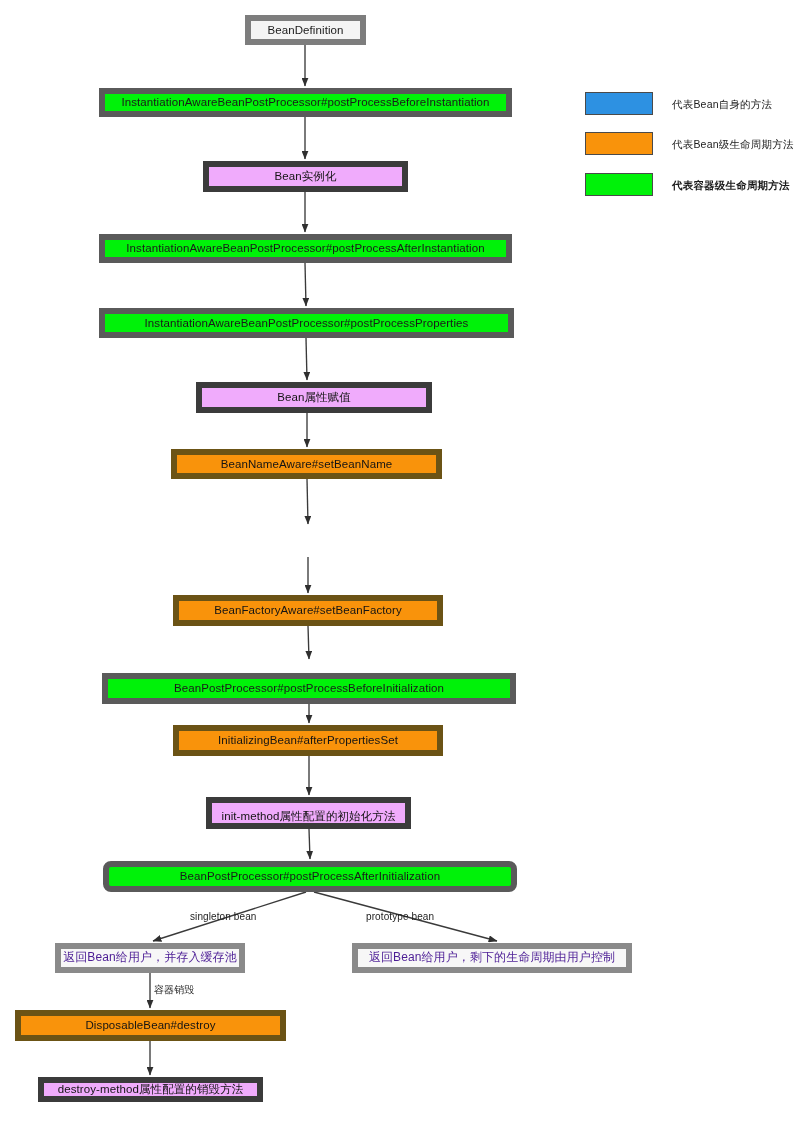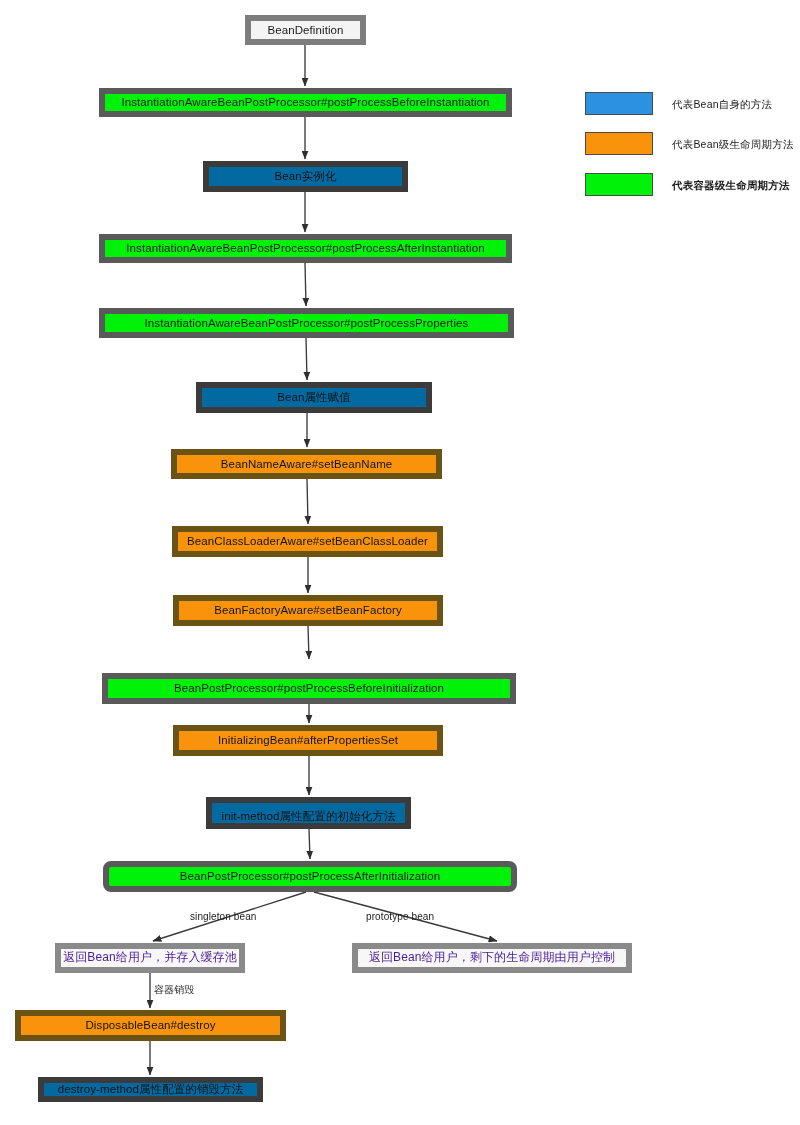--- a/index.html
+++ b/index.html
@@ -39,21 +39,21 @@
     text-align: center;
     white-space: nowrap;
     letter-spacing: 0.1px;
   }
   .node.green {
     background: #00f209;
     border-color: #5a5a5a;
     color: #1a1a1a;
   }
   .node.blue {
-    background: #0369a1;
+    background: #f0abfc;
     border-color: #3b3b3b;
     color: #141414;
   }
   .node.orange {
     background: #f9930b;
     border-color: #6b5315;
     color: #141414;
   }
   .node.plain {
     background: #f4f4f4;
@@ -147,23 +147,20 @@
   </div>
 
   <div class="node blue" style="left:196px; top:382px; width:236px; height:31px;">
     <span>Bean属性赋值</span>
   </div>
 
   <div class="node orange" style="left:171px; top:449px; width:271px; height:30px;">
     <span>BeanNameAware#setBeanName</span>
   </div>
 
-  <div class="node orange" style="left:172px; top:526px; width:271px; height:31px;">
-    <span>BeanClassLoaderAware#setBeanClassLoader</span>
-  </div>
 
   <div class="node orange" style="left:173px; top:595px; width:270px; height:31px;">
     <span>BeanFactoryAware#setBeanFactory</span>
   </div>
 
   <div class="node green" style="left:102px; top:661px; width:414px; height:31px;margin-top:12px;">
     <span>BeanPostProcessor#postProcessBeforeInitialization</span>
   </div>
 
   <div class="node orange" style="left:173px; top:725px; width:270px; height:31px;">

